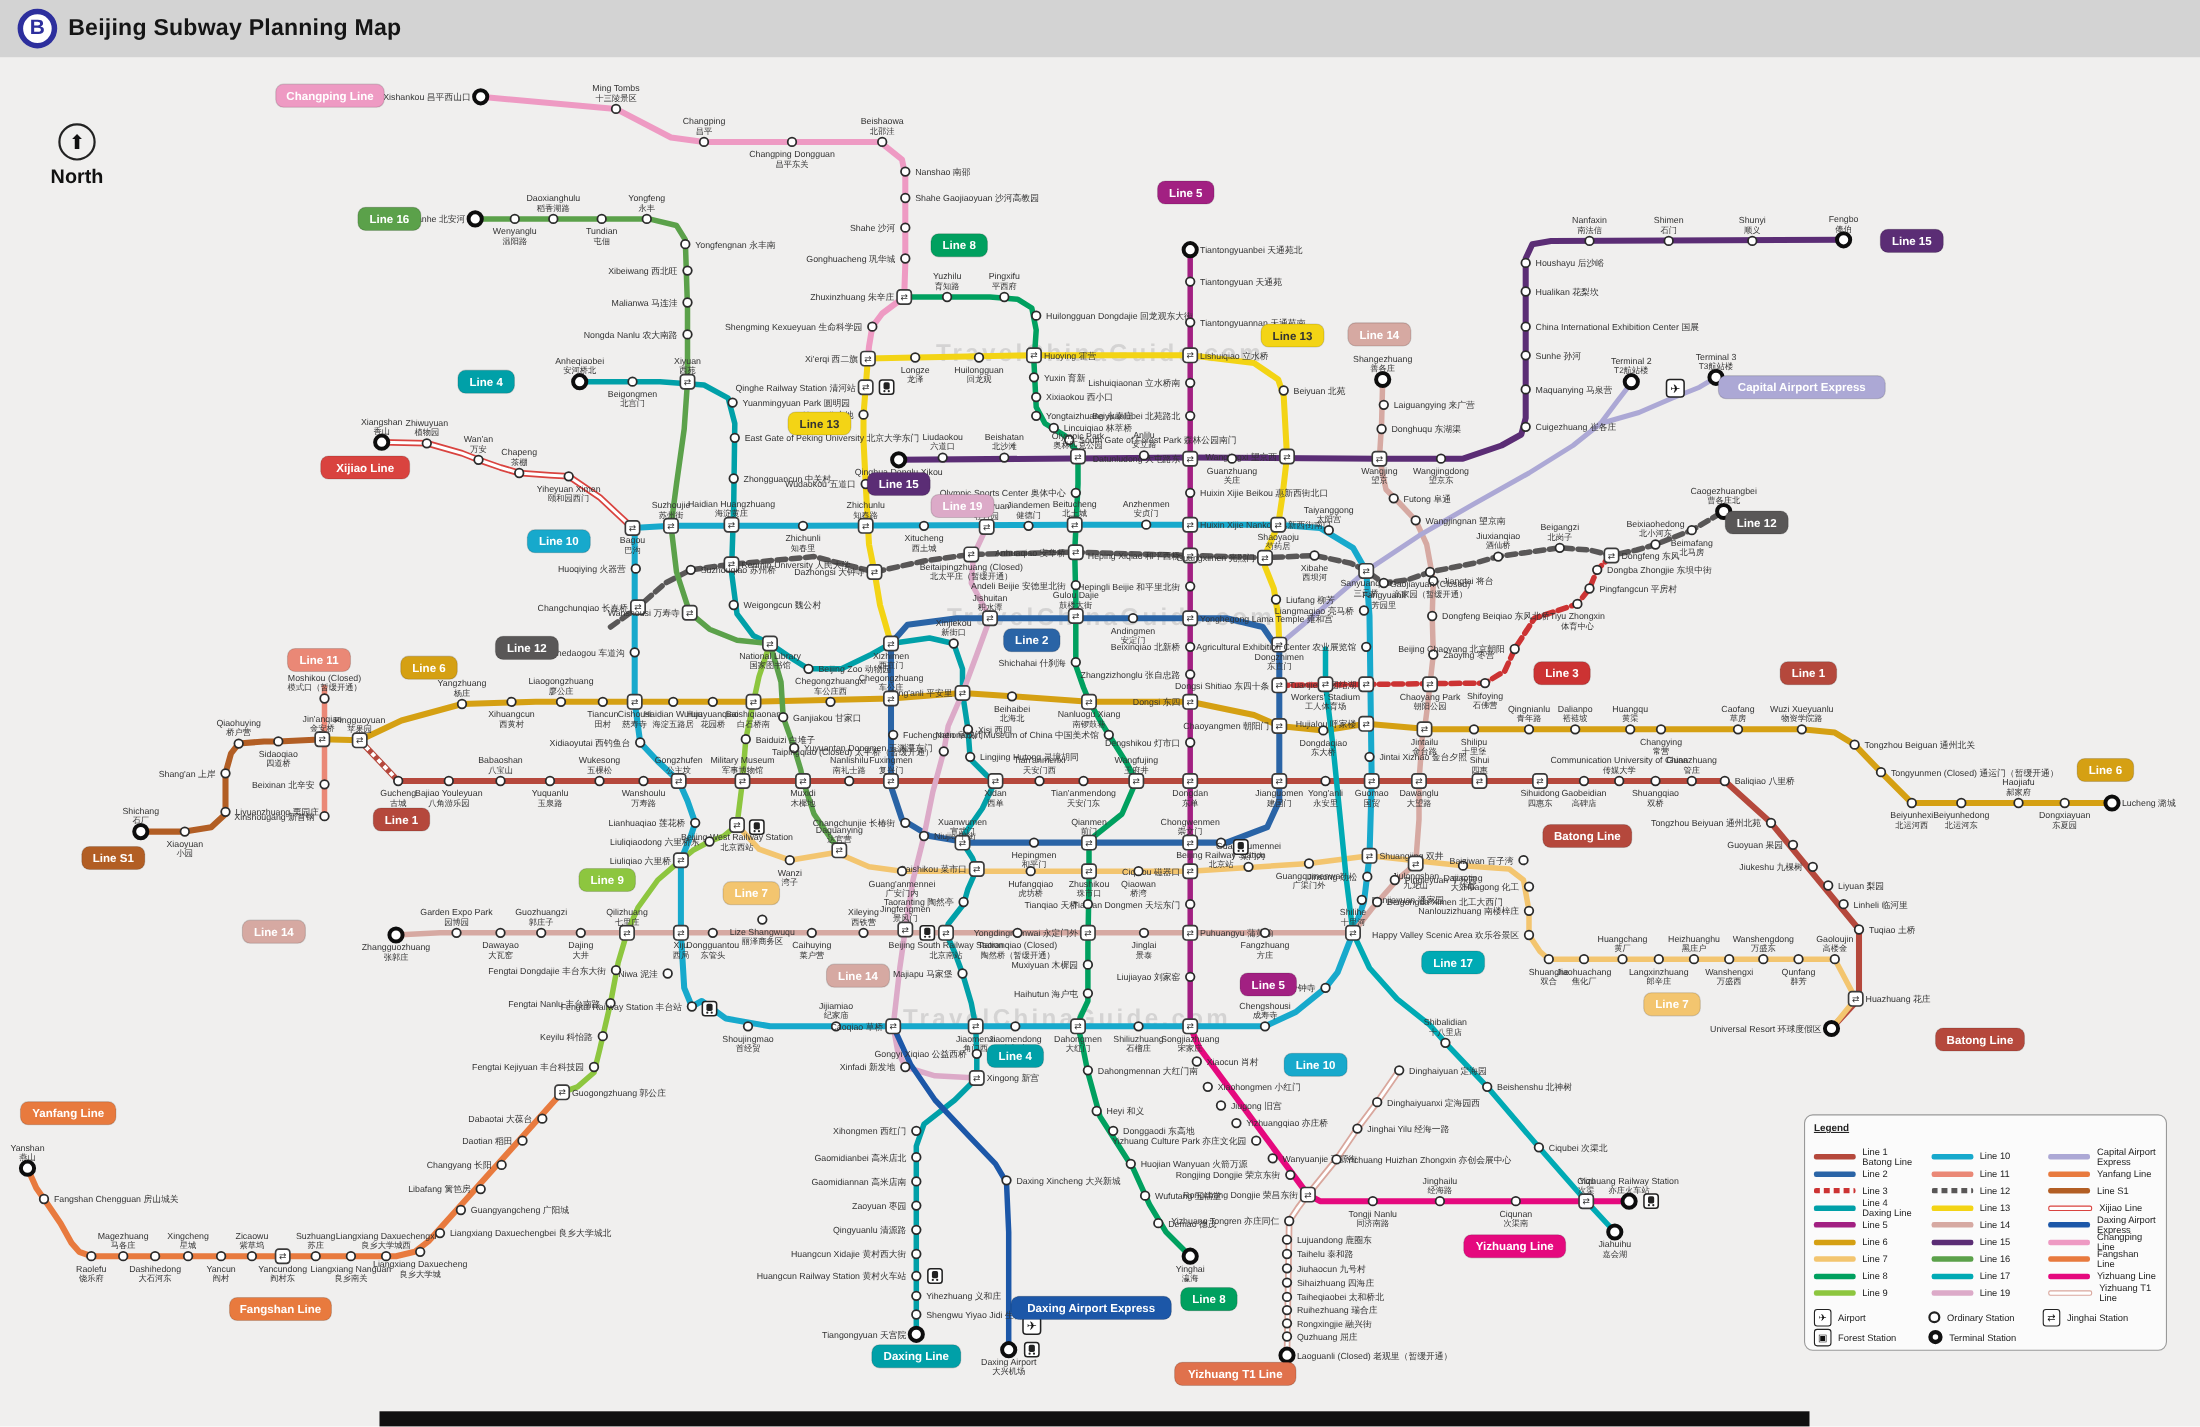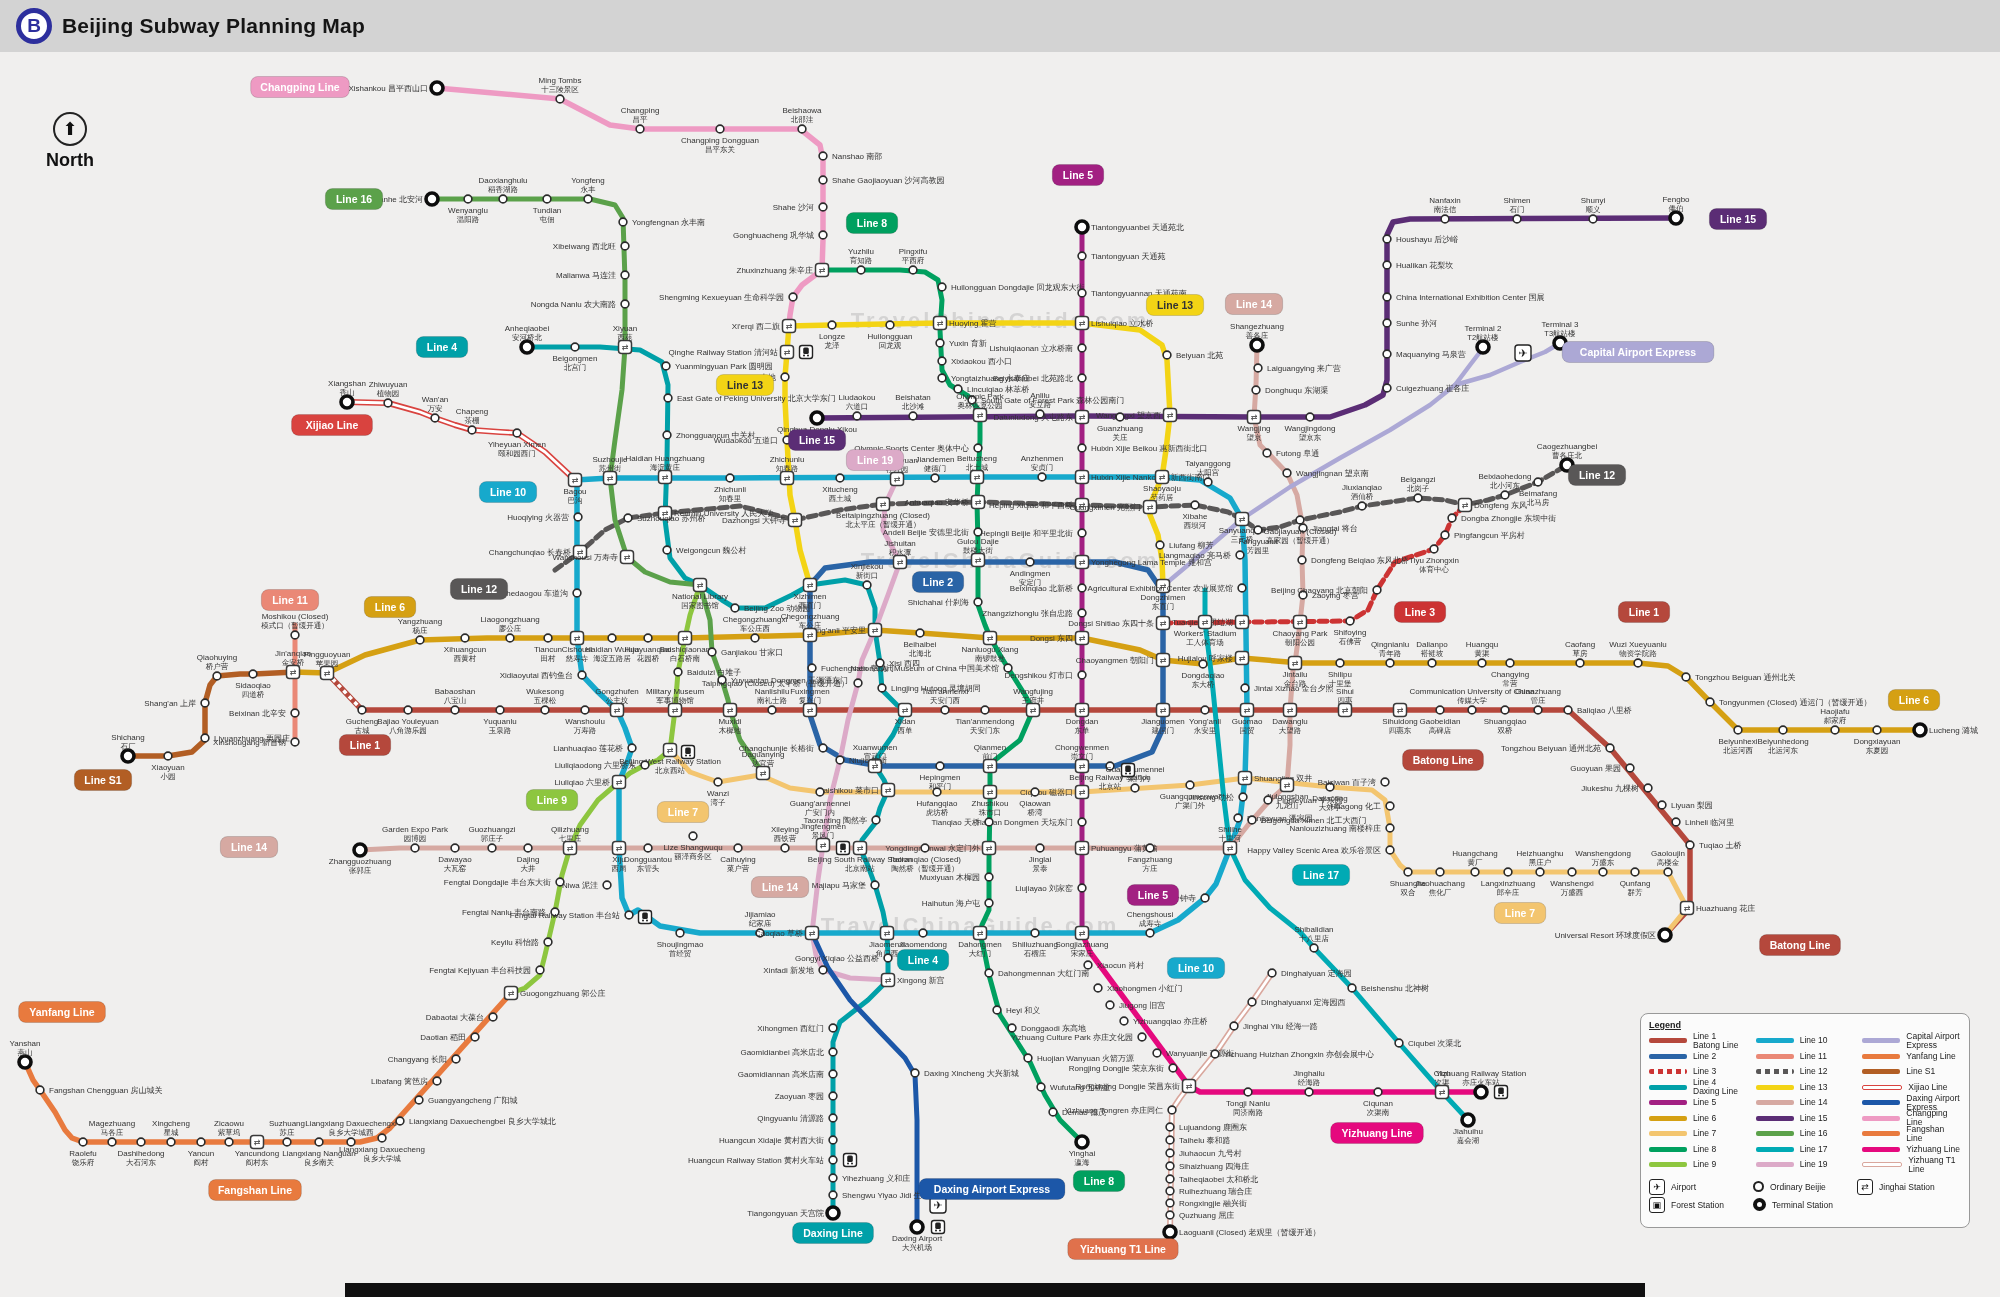--- a/index.html
+++ b/index.html
@@ -12,21 +12,21 @@
         color:#2d2f9d;font-weight:bold;font-size:19px;background:#fff;}
   #apptitle{margin-left:10px;font-size:21px;font-weight:800;color:#151515;letter-spacing:.2px;}
   #mapsvg{position:absolute;left:0;top:0;z-index:1;}
   #compass{position:absolute;left:46px;top:112px;z-index:20;text-align:center;width:48px;}
   #compass .circ{width:30px;height:30px;border:2px solid #222;border-radius:50%;margin:0 auto;
                  display:flex;align-items:center;justify-content:center;font-size:18px;color:#111;background:#f0efee;}
   #compass .lbl{font-size:18px;font-weight:bold;color:#111;margin-top:4px;}
   #legend{position:absolute;left:1640px;top:1013px;width:330px;height:215px;background:#fbfbfb;
           border:1px solid #999;border-radius:8px;z-index:25;font-size:8.5px;color:#222;
           box-sizing:border-box;padding:6px 8px;}
-  #legend .ltitle{font-size:9px;font-weight:bold;margin-bottom:3px;text-decoration:underline;}
+  #legend .ltitle{font-size:9px;font-weight:bold;margin-bottom:14px;text-decoration:underline;}
   #legend .cols{display:flex;gap:8px;}
   #legend .col{flex:1;}
   .litem{display:flex;align-items:center;height:15.5px;}
   .lsw{width:38px;height:5px;border-radius:2px;margin-right:6px;flex:0 0 auto;}
   .lsw.dash{background:none!important;border:none;height:5px;
             background-image:linear-gradient(to right,var(--c) 60%,transparent 40%)!important;
             background-size:9px 5px!important;}
   .lsw.outl{background:#fff!important;border:1.6px solid var(--c);height:3px;border-radius:2px;}
   .lname{line-height:1.05;}
   #legend .symrow{display:flex;margin-top:5px;}
@@ -3070,21 +3070,21 @@
             <span>Airport</span>
           </div>
           <div class="sitem">
             <div class="ic-rail">▣</div>
             <span>Forest Station</span>
           </div>
         </div>
         <div class="symcol">
           <div class="sitem">
             <div class="ic-ord"></div>
-            <span>Ordinary Beijie</span>
+            <span>Ordinary Station</span>
           </div>
           <div class="sitem">
             <div class="ic-term"></div>
             <span>Terminal Station</span>
           </div>
         </div>
         <div class="symcol">
           <div class="sitem">
             <div class="ic-xfer">⇄</div>
             <span>Jinghai Station</span>

